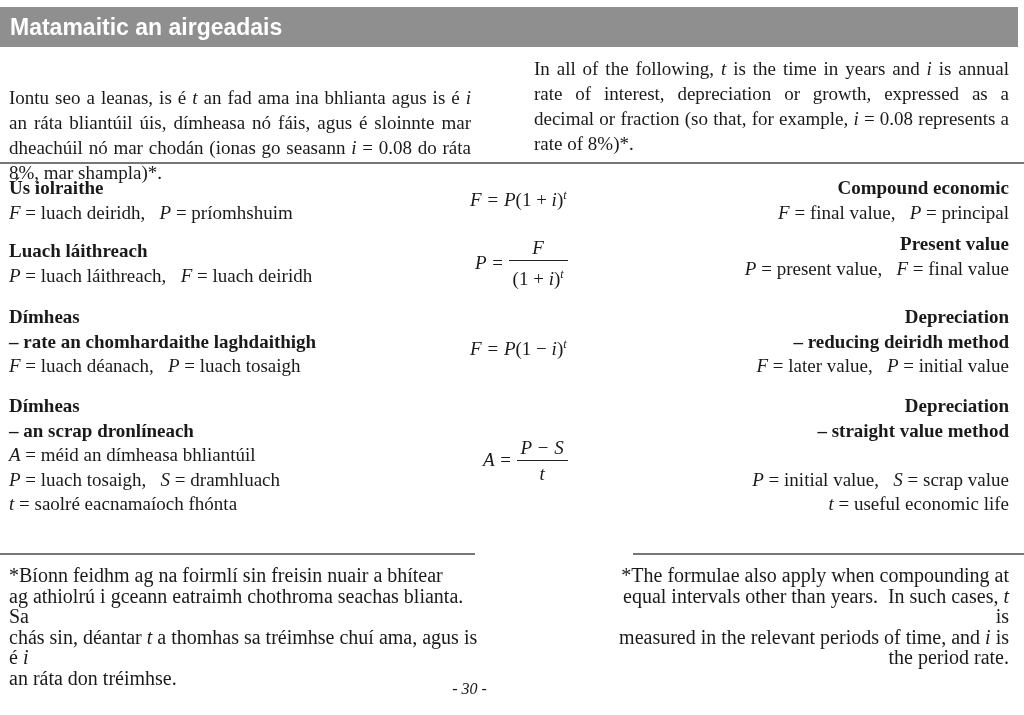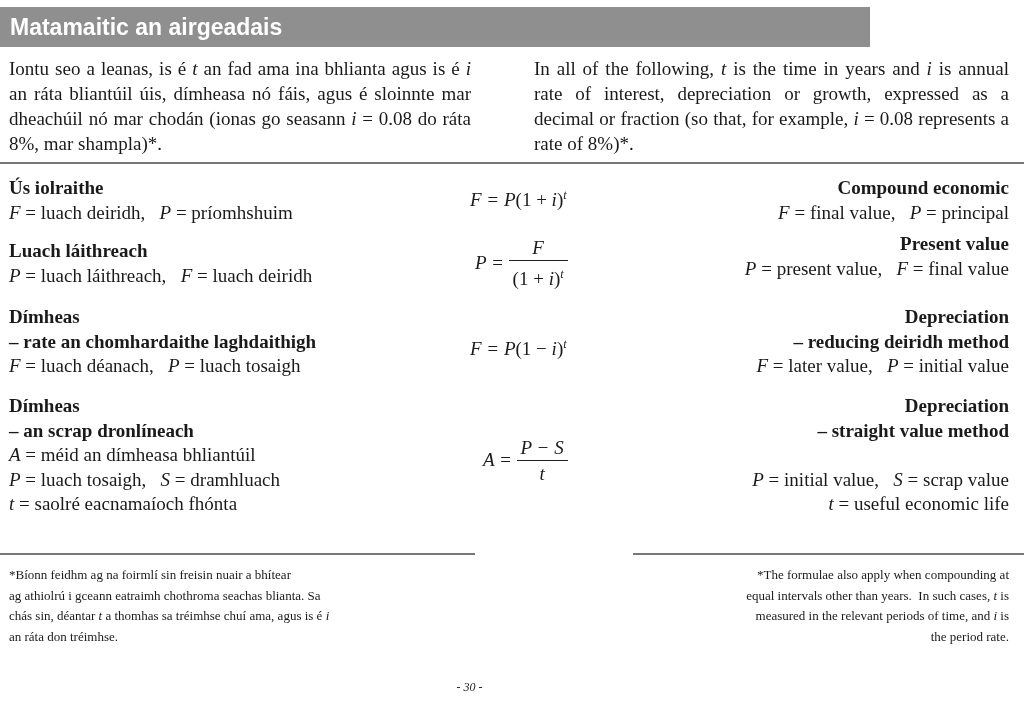--- a/index.html
+++ b/index.html
@@ -1,38 +1,38 @@
 <!DOCTYPE html>
 <html><head>
 <meta charset="utf-8">
 <style>
   html,body{margin:0;padding:0;background:#fff;}
   body{width:1024px;height:715px;position:relative;overflow:hidden;font-family:"Liberation Serif",serif;color:#1a1a1a;}
-  .hdr{position:absolute;left:0;top:7px;width:870px;height:40px;background:#8f8f8f;}
+  .hdr{position:absolute;left:0;top:7px;width:1018px;height:40px;background:#8f8f8f;}
   .hdr-l{position:absolute;left:10px;top:7px;font-family:"Liberation Sans",sans-serif;font-weight:bold;font-size:23px;color:#fff;}
   .hdr-r{position:absolute;right:12px;top:7px;font-family:"Liberation Sans",sans-serif;font-weight:bold;font-size:23px;color:#fff;margin-top:39px;}
   .intro{position:absolute;top:56px;width:462px;font-size:19px;line-height:25px;text-align:justify;text-align-last:left;}
-  .intro-l{left:9px;}
+  .intro-l{left:9px;margin-top:29px;}
   .intro-r{left:534px;width:475px;}
   .divider{position:absolute;left:0;top:162px;width:1024px;height:2px;background:#777;}
   .sec{position:absolute;font-size:19px;line-height:24.5px;}
   .sec b{font-weight:bold;}
   .left{left:9px;}
   .right{right:15px;text-align:right;}
   .formula{position:absolute;font-size:19px;font-style:italic;white-space:nowrap;}
   .frac{display:inline-block;vertical-align:middle;text-align:center;}
   .frac .num{display:block;padding:0 4px;border-bottom:1.5px solid #222;line-height:24px;}
   .frac .den{display:block;padding:0 4px;line-height:26px;}
   sup{font-size:12px;}
   .up{font-style:normal;}
   .fnline{position:absolute;top:553px;height:2px;background:#777;}
-  .fn{position:absolute;top:565px;font-size:13px;line-height:20.5px;}
+  .fn{position:absolute;top:565px;font-size:20px;line-height:20.5px;}
   .fn-l{left:9px;width:470px;}
   .fn-r{right:15px;width:400px;text-align:right;}
-  .page{position:absolute;top:680px;left:0;width:939px;text-align:center;font-style:italic;font-size:12px;}
+  .page{position:absolute;top:680px;left:0;width:939px;text-align:center;font-style:italic;font-size:16px;}
 </style>
 </head>
 <body>
 
 <div class="hdr">
   <div class="hdr-l">Matamaitic an airgeadais</div>
   <div class="hdr-r">Financial mathematics</div>
 </div>
 
 <div class="intro intro-l">Iontu seo a leanas, is é <i>t</i> an fad ama ina bhlianta agus is é <i>i</i> an ráta bliantúil úis, dímheasa nó fáis, agus é sloinnte mar dheachúil nó mar chodán (ionas go seasann <i>i</i> = 0.08 do ráta 8%, mar shampla)*.</div>

